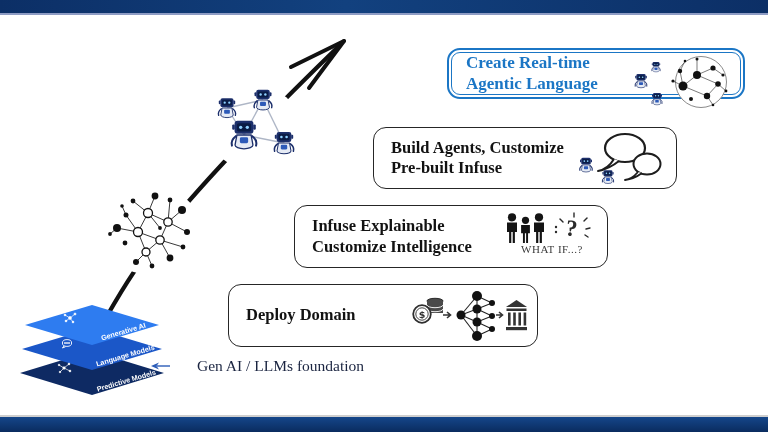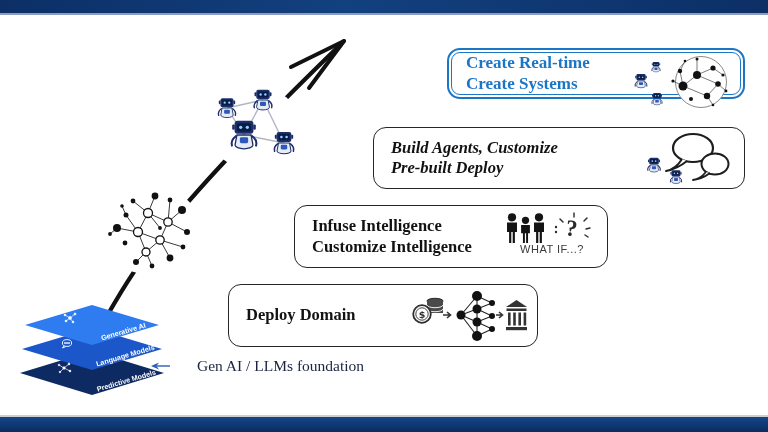--- a/index.html
+++ b/index.html
@@ -12,30 +12,30 @@
             background:linear-gradient(#15468a,#0a2c5f);
             border-top:2px solid #cfcfcf;}
   #scene{position:absolute;left:0;top:0;width:768px;height:432px;z-index:1;}
   .step-box{position:absolute;background:#fff;border:1.6px solid #262626;border-radius:13px;
             display:flex;align-items:center;z-index:2;box-sizing:border-box;}
   .step-title{padding-left:17px;font-family:"Liberation Serif",serif;font-weight:bold;
               font-size:16.5px;line-height:1.22;color:#121212;}
   .box-1{left:447px;top:48px;width:298px;height:51px;border:2.6px solid #1b76c5;}
   .box-1::before{content:"";position:absolute;inset:2px;border:1.6px solid #1b76c5;border-radius:9px;}
   .box-1 .step-title{color:#1b76c5;font-size:17px;}
-  .box-2{left:373px;top:127px;width:372px;height:62px;font-style:italic;}
+  .box-2{left:373px;top:127px;width:304px;height:62px;}
   .box-3{left:294px;top:205px;width:314px;height:63px;}
   .box-4{left:228px;top:284px;width:310px;height:63px;}
   .box-icons{position:absolute;}
   .icons-1{right:6px;top:3px;}
   .icons-2{right:6px;top:3px;}
   .icons-3{right:8px;top:5px;}
   .icons-4{right:4px;top:5px;}
   .whatif{position:absolute;right:6px;top:37px;width:98px;text-align:center;
-          font-family:Liberation Sans, sans-serif;font-size:11px;color:#3a3a3a;
+          font-family:Liberation Serif, serif;font-size:11px;color:#3a3a3a;
           letter-spacing:0.5px;}
   .foundation-caption{position:absolute;left:174px;top:357px;z-index:2;
           font-family:"Liberation Serif",serif;font-size:15.5px;color:#1a2440;margin-left:23px;}
 </style>
 </head>
 <body>
 
 <div class="slide">
   <div class="band-top"></div>
 
@@ -168,21 +168,21 @@
 
     <g>
       <line x1="170" y1="366" x2="157" y2="366" stroke="#2b5cb8" stroke-width="1.4"></line>
       <path d="M151 366 l8 -3.5 l-2.5 3.5 l2.5 3.5 z" fill="#2b5cb8"></path>
     </g>
   </svg>
 
   <div class="step-box box-1">
     <div class="step-title">
       <div>Create Real-time</div>
-      <div>Create Systems</div>
+      <div>Agentic Language</div>
     </div>
     <svg class="box-icons icons-1" width="112" height="58">
       <g>
         <circle cx="76" cy="29" r="25.5" stroke="#8a8a8a" stroke-width="1" fill="#fff"></circle>
         <g stroke="#444" stroke-width="0.7">
           <line x1="58" y1="33" x2="72" y2="22"></line>
             <line x1="72" y1="22" x2="88" y2="15"></line>
           <line x1="72" y1="22" x2="93" y2="31"></line>
             <line x1="58" y1="33" x2="82" y2="43"></line>
           <line x1="93" y1="31" x2="82" y2="43"></line>
@@ -214,39 +214,39 @@
         <use href="#bot" transform="translate(16,28) scale(0.58)"></use>
         <use href="#bot" transform="translate(31,14) scale(0.42)"></use>
         <use href="#bot" transform="translate(32,46) scale(0.5)"></use>
       </g>
     </svg>
   </div>
 
   <div class="step-box box-2">
     <div class="step-title">
       <div>Build Agents, Customize</div>
-      <div>Pre-built Deploy</div>
+      <div>Pre-built Infuse</div>
     </div>
     <svg class="box-icons icons-2" width="100" height="56">
       <g fill="#ffffff" stroke="#1d1d1d">
         <ellipse cx="55" cy="17" rx="20" ry="14" stroke-width="2.2"></ellipse>
         <path d="M44 28 Q38 38 28 40 Q39 38 49 30" stroke-width="2" stroke-linejoin="round"></path>
         <ellipse cx="77" cy="33" rx="13.5" ry="10.5" stroke-width="2"></ellipse>
         <path d="M68 41 Q62 48 55 49 Q64 48 72 42" stroke-width="1.8" stroke-linejoin="round"></path>
       </g>
       <g>
         <use href="#bot" transform="translate(16,34) scale(0.6)"></use>
         <use href="#bot" transform="translate(38,46) scale(0.56)"></use>
       </g>
     </svg>
   </div>
 
   <div class="step-box box-3">
     <div class="step-title">
-      <div>Infuse Intelligence</div>
+      <div>Infuse Explainable</div>
       <div>Customize Intelligence</div>
     </div>
     <svg class="box-icons icons-3" width="95" height="34">
       <g fill="#141414">
         <g transform="translate(8,0)">
           <circle cx="0" cy="6.3" r="4.1"></circle>
           <path d="M-5 11.5 h10 v9.5 h-2.1 v11 h-2.2 v-11 h-1.4 v11 h-2.2 v-11 h-2.1 z"></path>
         </g>
         <g transform="translate(21.5,3.8) scale(0.88)">
           <circle cx="0" cy="6.3" r="4.1"></circle>

